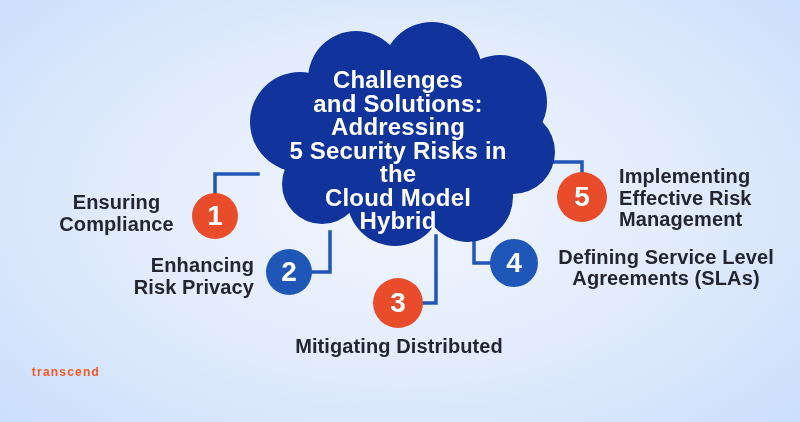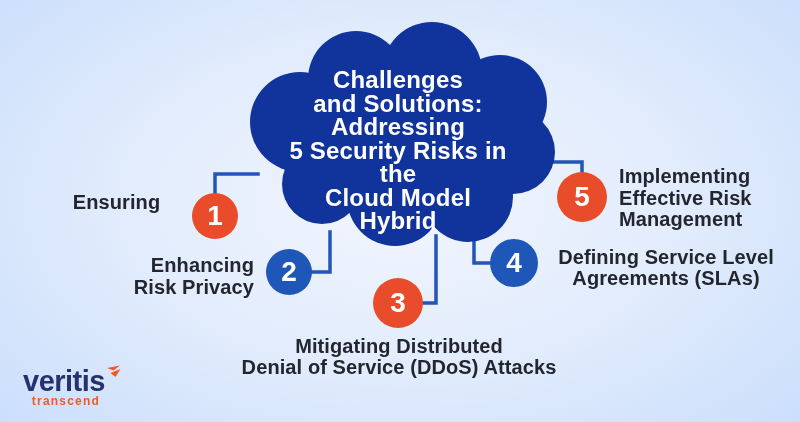--- a/index.html
+++ b/index.html
@@ -80,51 +80,44 @@
     <div>and Solutions:</div>
     <div>Addressing</div>
     <div>5 Security Risks in the</div>
     <div>Cloud Model</div>
     <div>Hybrid</div>
   </div>
 
   <div class="badge b1" style="background-color: rgb(232, 76, 43);">1</div>
   <div class="label l1">
     <div>Ensuring</div>
+    <div>Compliance</div>
   </div>
 
   <div class="badge b2" style="background-color: rgb(30, 87, 184);">2</div>
   <div class="label l2">
     <div>Enhancing</div>
     <div>Risk Privacy</div>
   </div>
 
   <div class="badge b3" style="background-color: rgb(232, 76, 43);">3</div>
   <div class="label l3">
     <div>Mitigating Distributed</div>
-    <div>Denial of Service (DDoS) Attacks</div>
   </div>
 
   <div class="badge b4" style="background-color: rgb(30, 87, 184);">4</div>
   <div class="label l4">
     <div>Defining Service Level</div>
     <div>Agreements (SLAs)</div>
   </div>
 
   <div class="badge b5" style="background-color: rgb(232, 76, 43);">5</div>
   <div class="label l5">
     <div>Implementing</div>
     <div>Effective Risk</div>
     <div>Management</div>
   </div>
 
   <div class="logo">
-    <div class="logo-row">
-      <span class="logo-word">veritis</span>
-      <svg class="logo-flag" viewBox="0 0 15 14">
-        <path d="M1,3 L14,0.5 L7.5,5.5 Z" fill="#f15a24"></path>
-        <path d="M4.5,8 L14.5,4 L9.5,12 Z" fill="#f15a24"></path>
-      </svg>
-    </div>
     <div class="logo-tagline">transcend</div>
   </div>
 
 </div>
 
 </body></html>

